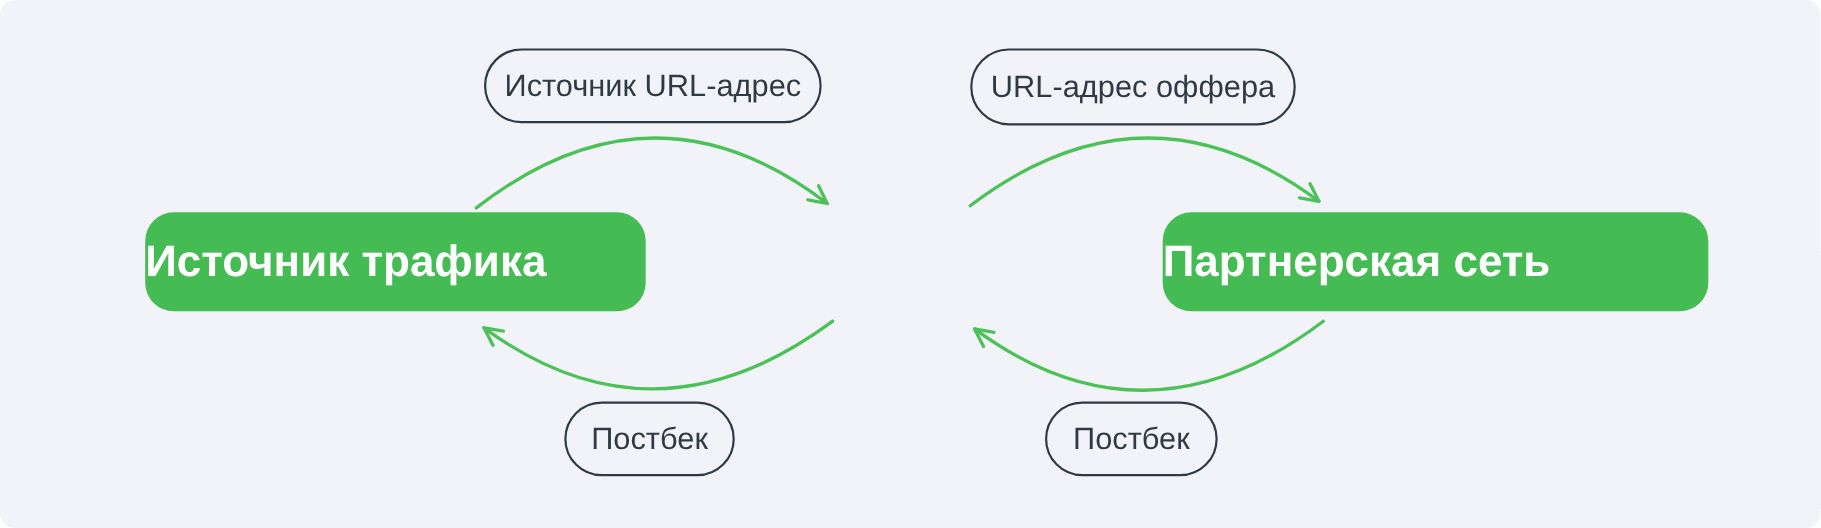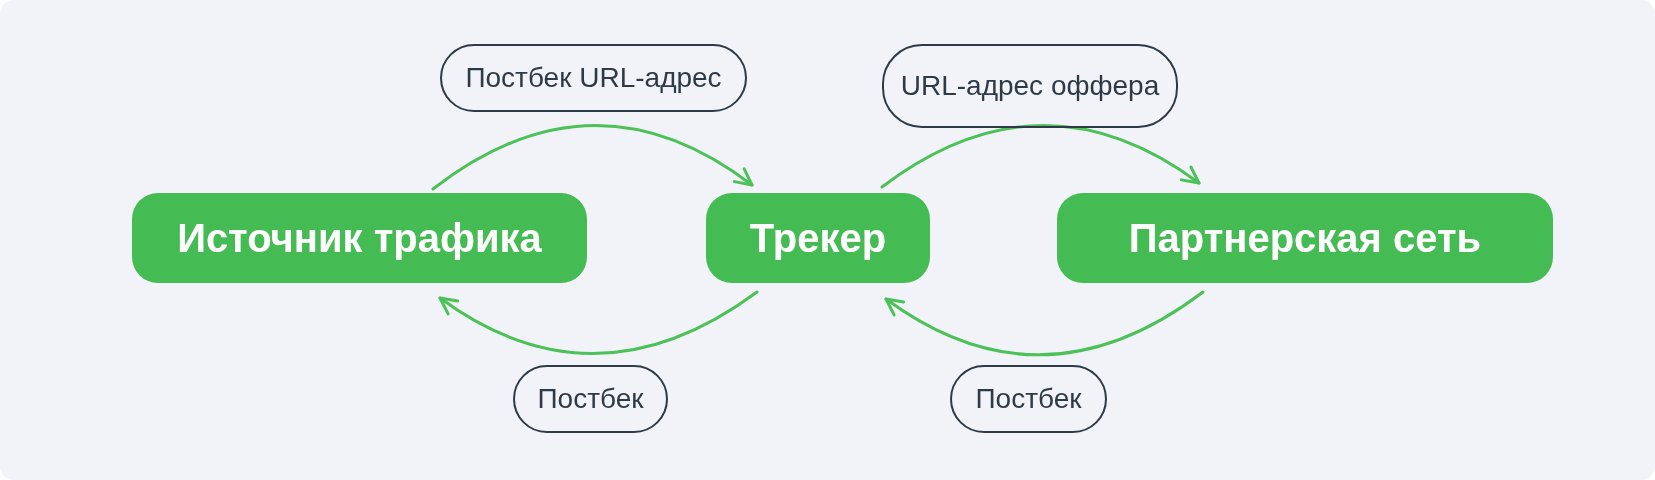--- a/index.html
+++ b/index.html
@@ -35,21 +35,20 @@
     fill: none;
     stroke: var(--arrow, #4CC158);
     stroke-width: 3;
     stroke-linecap: round;
     stroke-linejoin: round;
   }
   .node {
     position: absolute;
     display: flex;
     align-items: center;
-    justify-content: center;
     background: var(--node-fill, #45BC53);
     border-radius: 26px;
     color: var(--node-text, #FFFFFF);
     font-size: 40px;
     font-weight: 700;
     white-space: nowrap;
   }
   .node-traffic-source { left: 132px; top: 193px; width: 455px; height: 90px; }
   .node-tracker        { left: 706px; top: 193px; width: 224px; height: 90px; }
   .node-affiliate      { left: 1057px; top: 193px; width: 496px; height: 90px; }
@@ -60,21 +59,21 @@
     justify-content: center;
     border: 2.5px solid var(--outline, #2E3B47);
     border-radius: 40px;
     color: var(--outline, #2E3B47);
     font-size: 28px;
     font-weight: 500;
     white-space: nowrap;
     background: transparent;
   }
   .pill-target-url     { left: 440px; top: 44px;  width: 307px; height: 68px; }
-  .pill-offer-url      { left: 882px; top: 44px;  width: 296px; height: 84px; }
+  .pill-offer-url      { left: 882px; top: 44px;  width: 296px; height: 70px; }
   .pill-postback-left  { left: 513px; top: 365px; width: 155px; height: 68px; }
   .pill-postback-right { left: 950px; top: 365px; width: 157px; height: 68px; }
 </style>
 </head>
 <body>
 
 <div class="canvas">
 
   <svg class="arrows-layer" viewBox="0 0 1655 480" xmlns="http://www.w3.org/2000/svg" aria-hidden="true">
     <defs>
@@ -82,31 +81,28 @@
         <path class="arrowhead-glyph" d="M5 4 L21 12 L5 20"></path>
       </marker>
     </defs>
     <path class="arrow-path" d="M 433 189 Q 594 64 752 185" marker-end="url(#head)"></path>
     <path class="arrow-path" d="M 882 187 Q 1042 66 1199 183" marker-end="url(#head)"></path>
     <path class="arrow-path" d="M 757 292 Q 595 412 440 298" marker-end="url(#head)"></path>
     <path class="arrow-path" d="M 1203 292 Q 1042 414 886 299" marker-end="url(#head)"></path>
   </svg>
 
   <div class="pill pill-target-url">
-    <span>Постбек URL-адрес</span>
+    <span>Источник URL-адрес</span>
   </div>
   <div class="pill pill-offer-url">
     <span>URL-адрес оффера</span>
   </div>
 
   <div class="node node-traffic-source">
     <span>Источник трафика</span>
-  </div>
-  <div class="node node-tracker">
-    <span>Трекер</span>
   </div>
   <div class="node node-affiliate">
     <span>Партнерская сеть</span>
   </div>
 
   <div class="pill pill-postback-left">
     <span>Постбек</span>
   </div>
   <div class="pill pill-postback-right">
     <span>Постбек</span>

